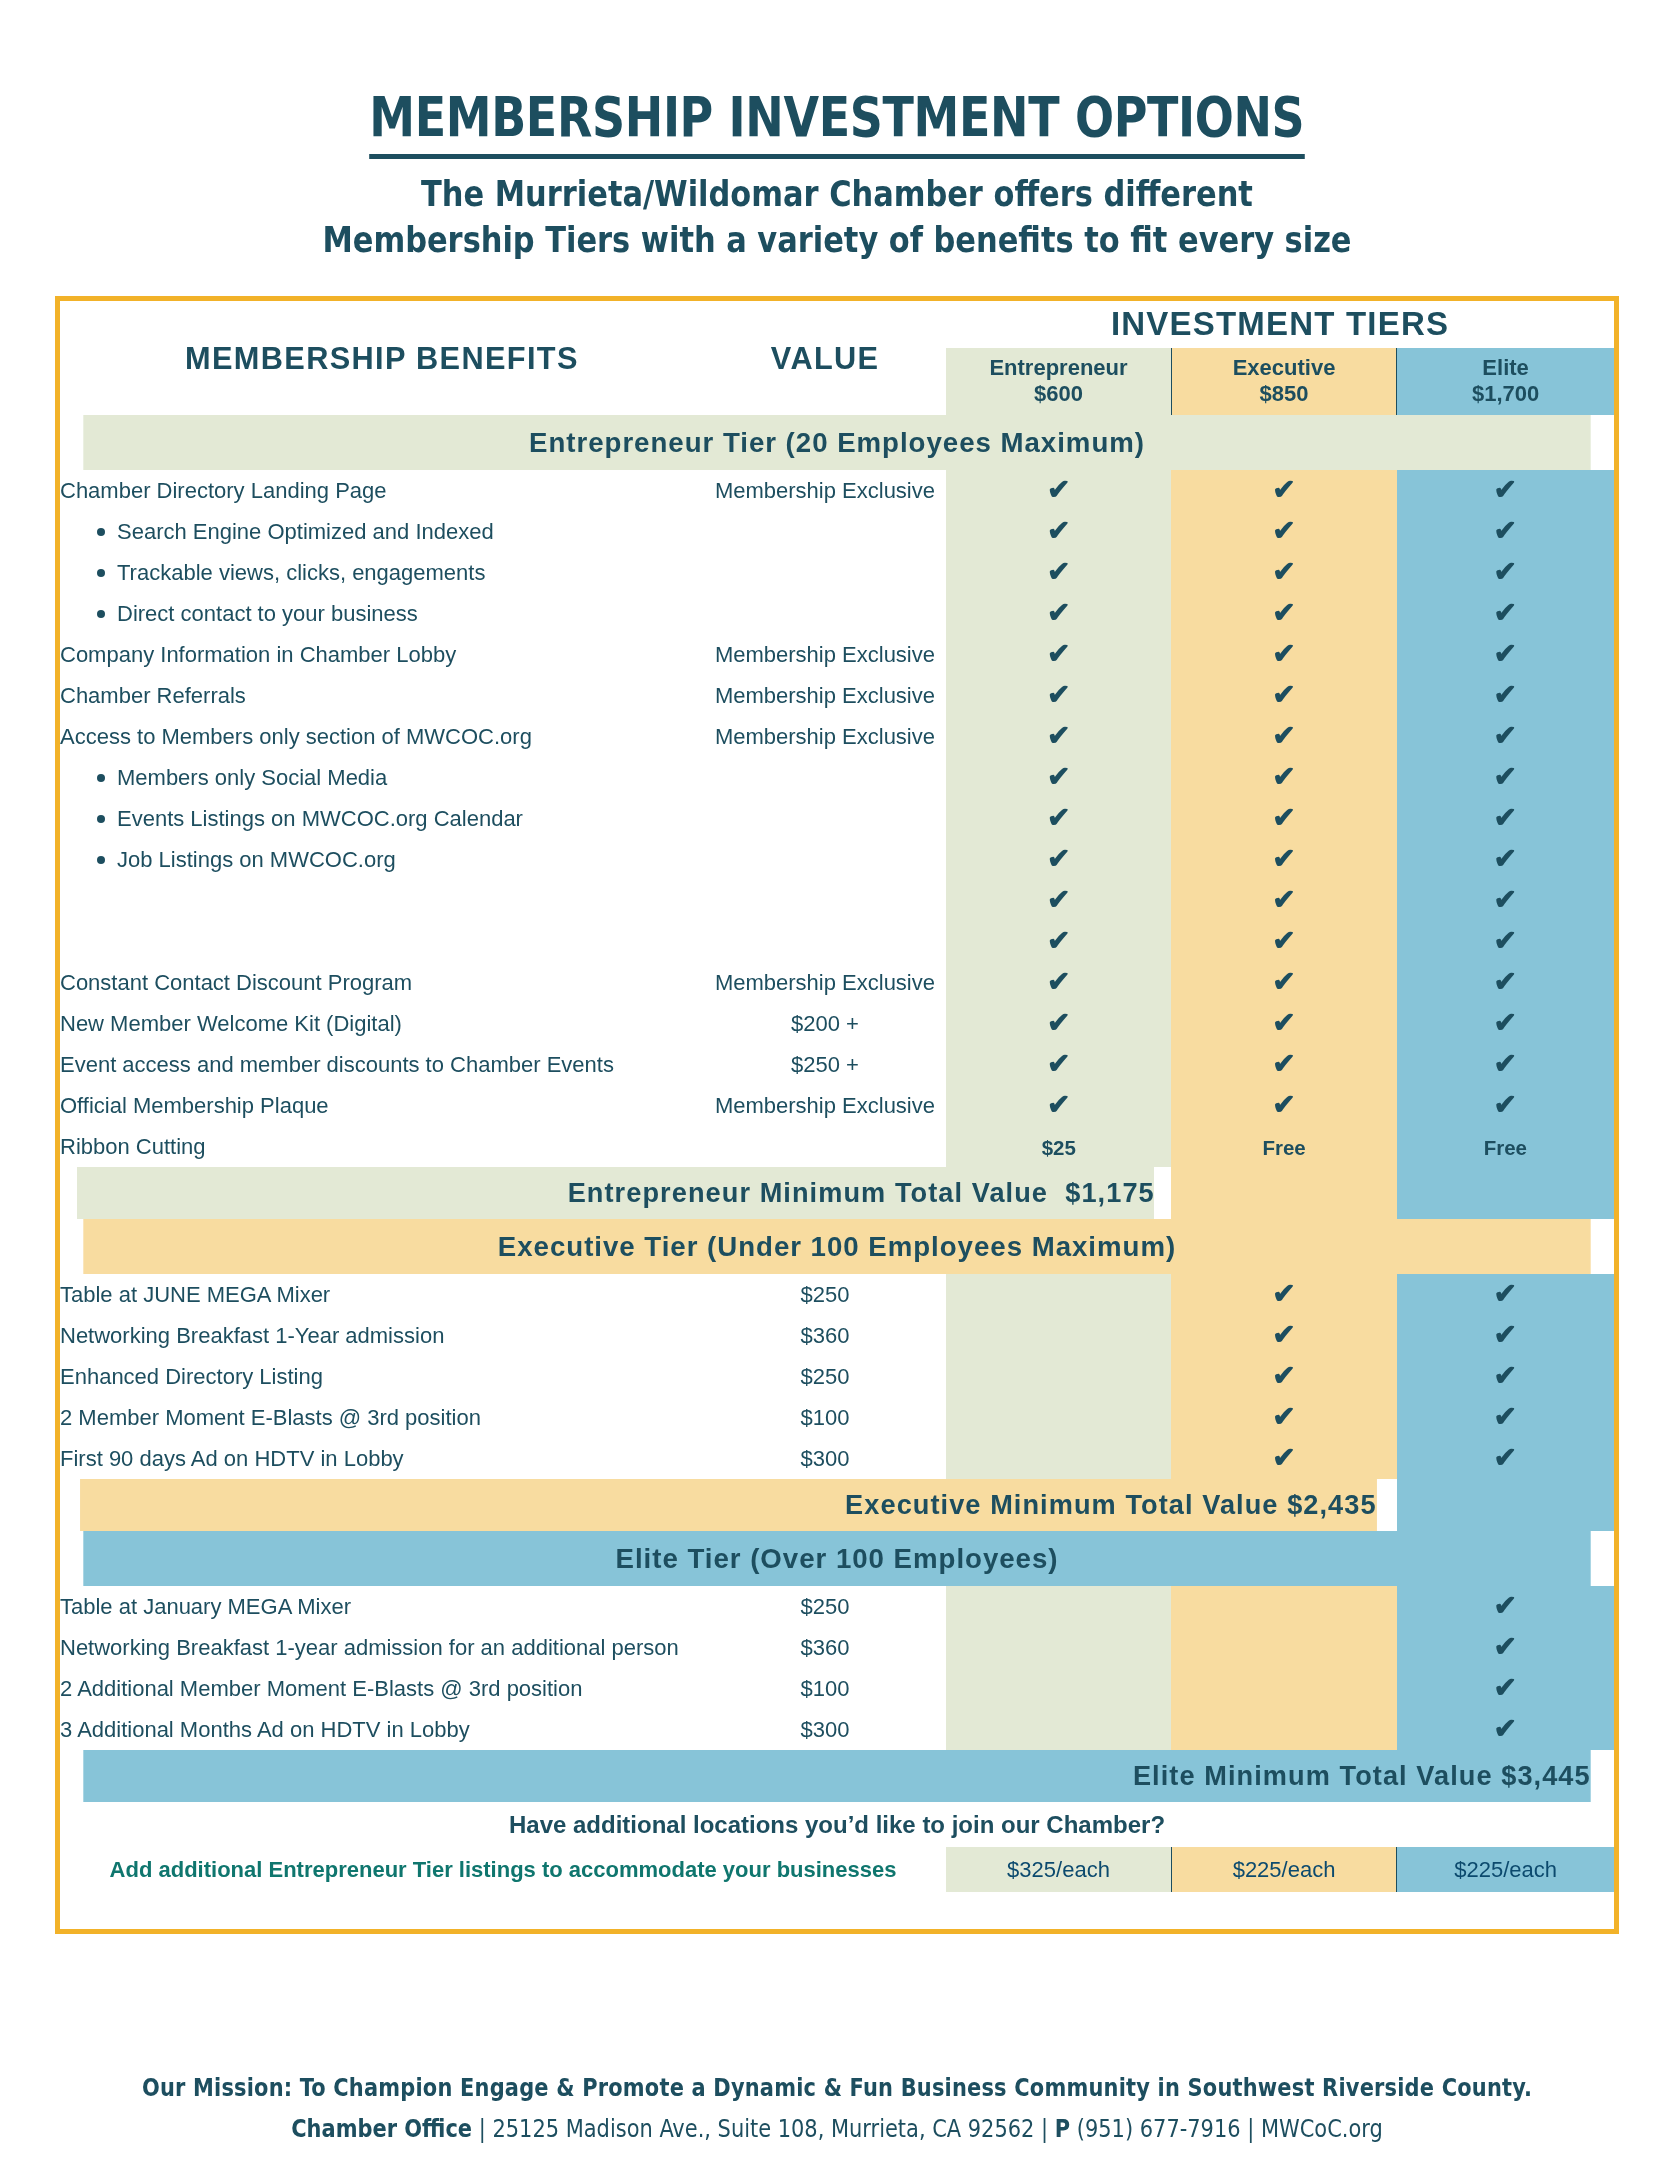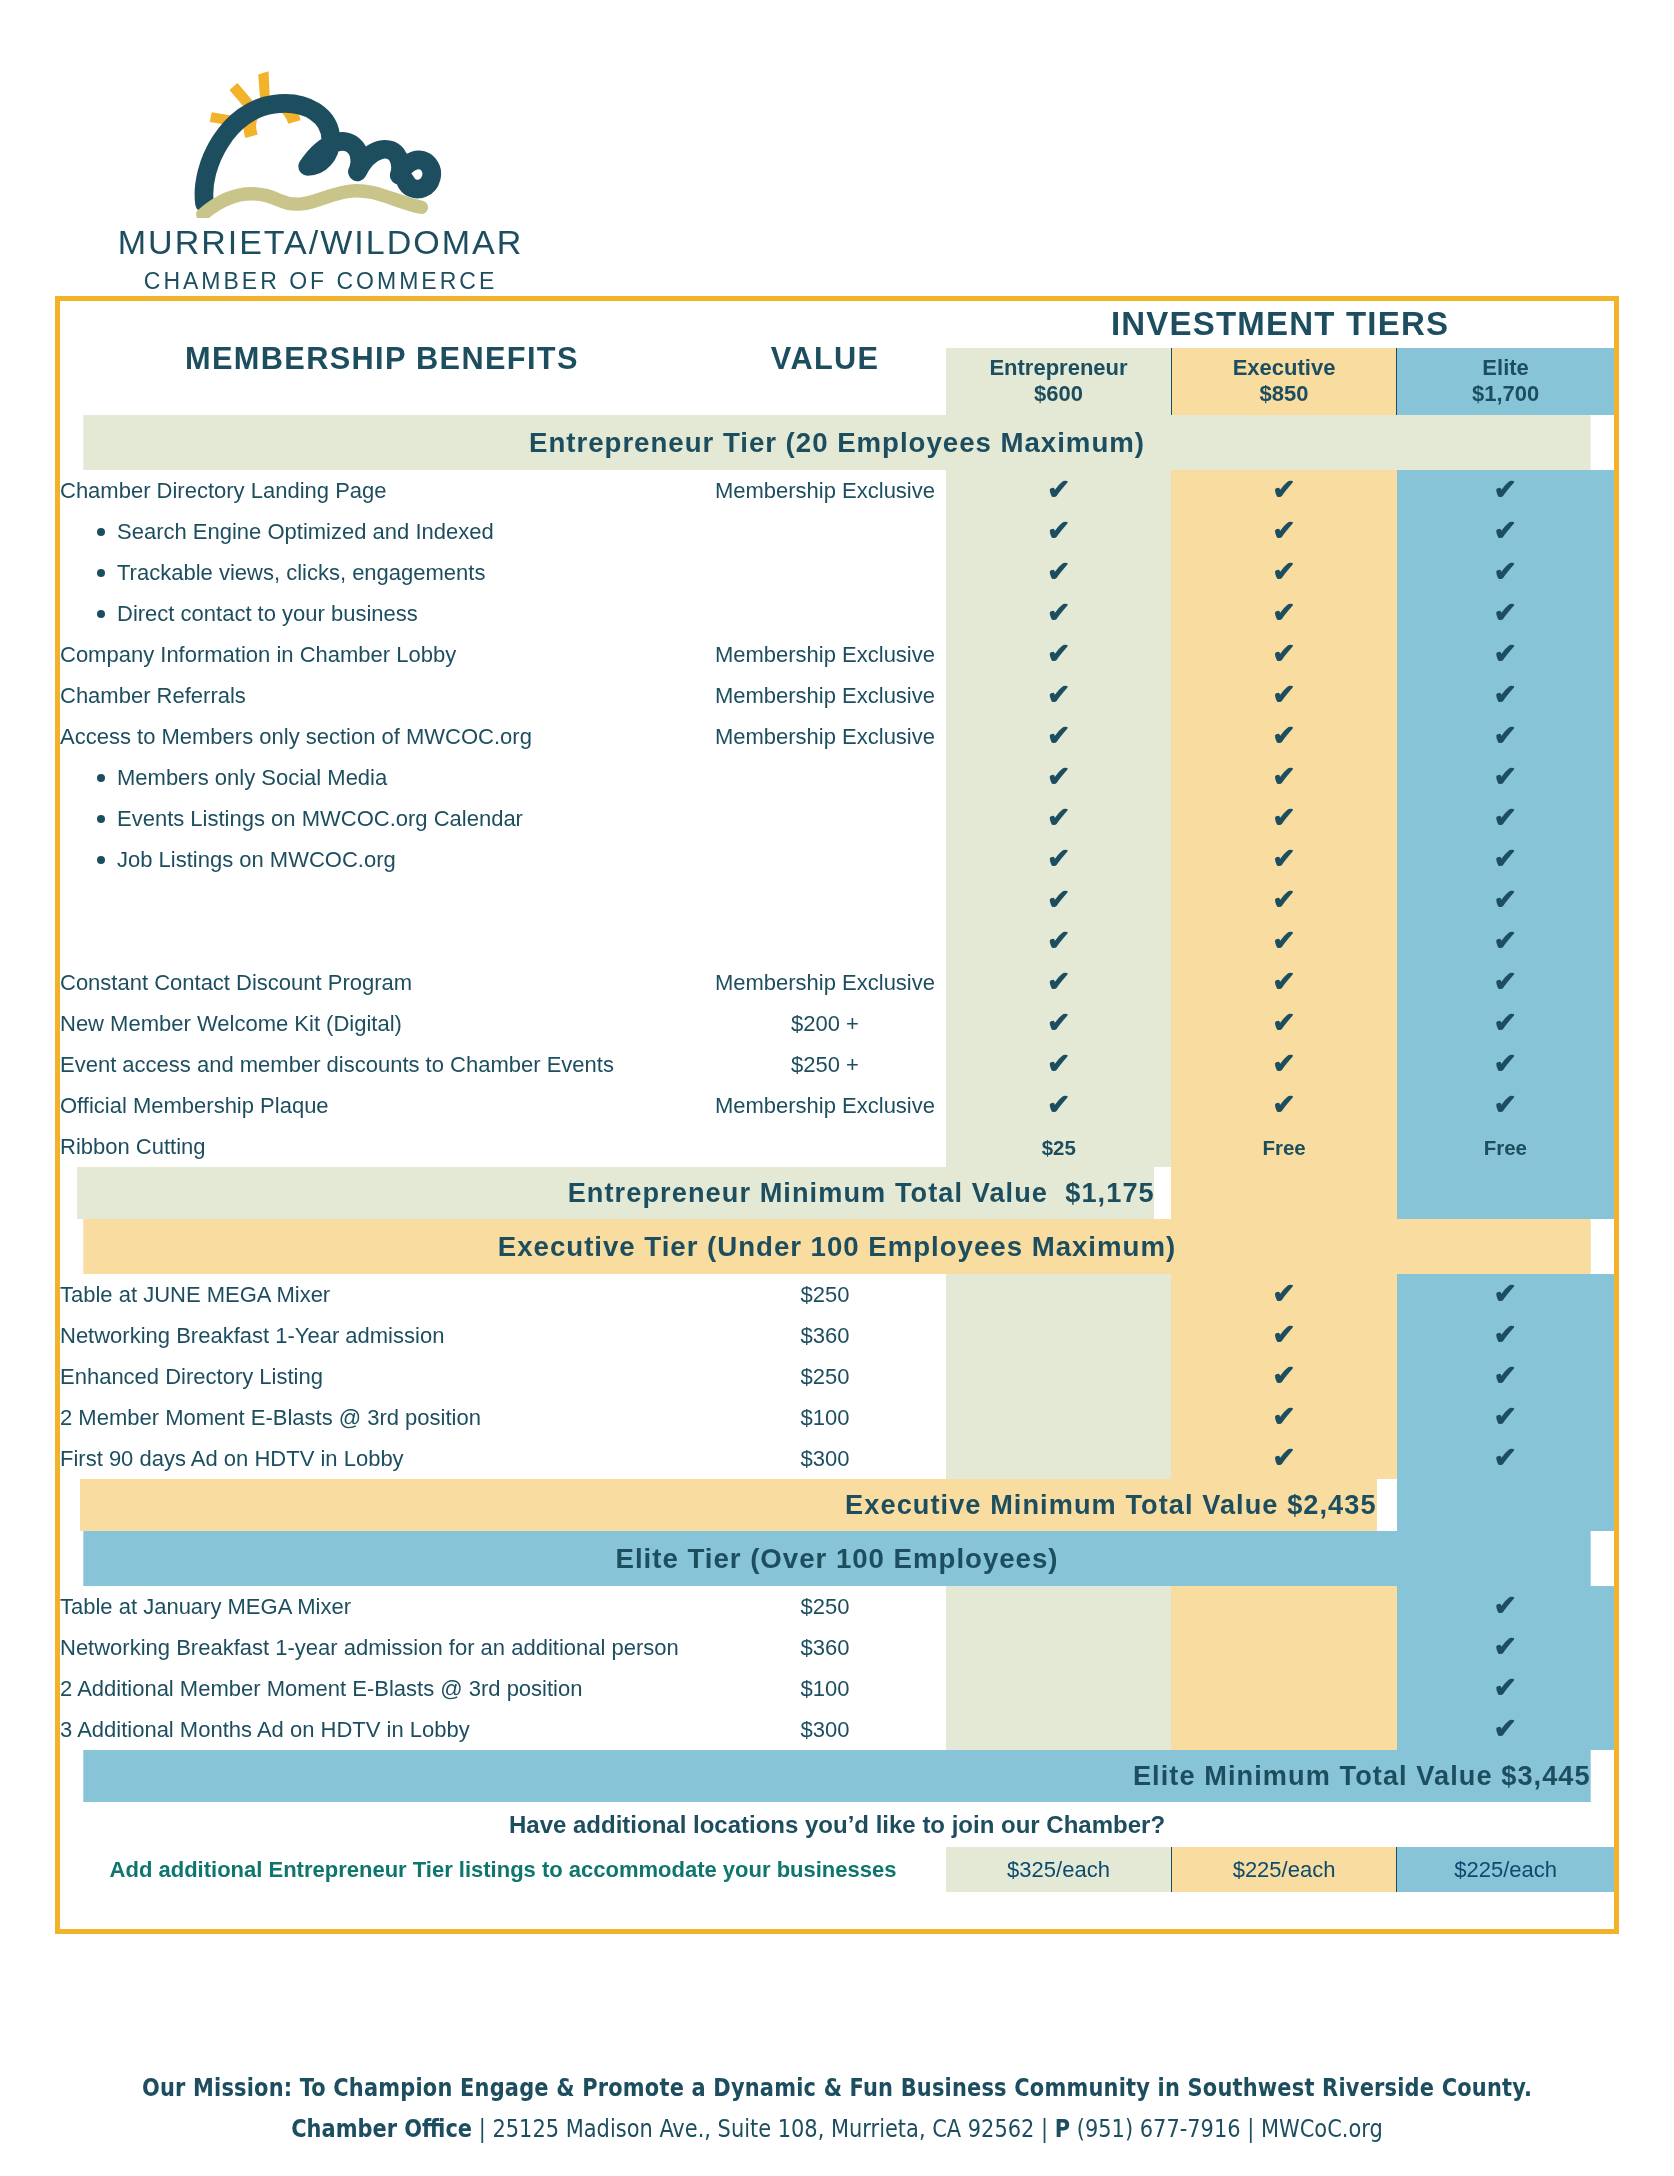--- a/index.html
+++ b/index.html
@@ -291,35 +291,28 @@
     margin-top: 12.5px;
     transform: scaleX(0.97);
   }
   .footer-office b { font-weight: bold; }
 </style>
 </head>
 <body>
 
 <div class="header">
 
-  <div class="brand">
-    <svg class="brand-logo" viewBox="0 0 330 180">
-      <g fill="#f2b229">
-        <path d="M96 18 l12 -2 l-3 32 l-11 2 z" transform="rotate(-8 100 30)"></path>
-        <path d="M62 36 l9 -8 l22 26 l-8 9 z"></path>
-        <path d="M40 72 l2 -11 l30 5 l-2 11 z"></path>
-        <path d="M80 90 C72 66, 86 44, 110 44 C128 44, 140 56, 142 70 l-14 4 c-2 -9 -9 -16 -18 -16 c-14 0 -22 14 -16 28 z"></path>
-      </g>
-      <path d="M34 164 C28 120, 62 58, 112 52 C150 47, 176 66, 176 92 C176 110, 164 122, 150 122 C170 92, 196 86, 206 104 C212 116, 206 128, 206 128 C220 100, 244 96, 252 112 C257 122, 253 132, 253 132 C262 114, 278 110, 286 120 C293 129, 289 142, 280 146 C272 150, 263 146, 260 138" fill="none" stroke="#1d4e5f" stroke-width="21" stroke-linecap="round" stroke-linejoin="round"></path>
-      <path d="M32 176 C60 152, 88 146, 118 160 C146 173, 166 154, 196 150 C226 146, 248 162, 278 168" fill="none" stroke="#c9c58a" stroke-width="15" stroke-linecap="round"></path>
-    </svg>
-    <div class="brand-name">MURRIETA/WILDOMAR</div>
-    <div class="brand-sub">CHAMBER OF COMMERCE</div>
+
+  <div class="titleblock">
+    <div class="main-title">MEMBERSHIP INVESTMENT OPTIONS</div>
+    <div class="subtitle">
+      <div>The Murrieta/Wildomar Chamber offers different</div>
+      <div>Membership Tiers with a variety of benefits to fit every size</div>
+    </div>
   </div>
-
 
 </div>
 
 <div class="table-frame">
   <table class="grid">
     <colgroup>
       <col class="c-benefit">
         <col class="c-value">
         <col class="c-ent">
         <col class="c-exec">

